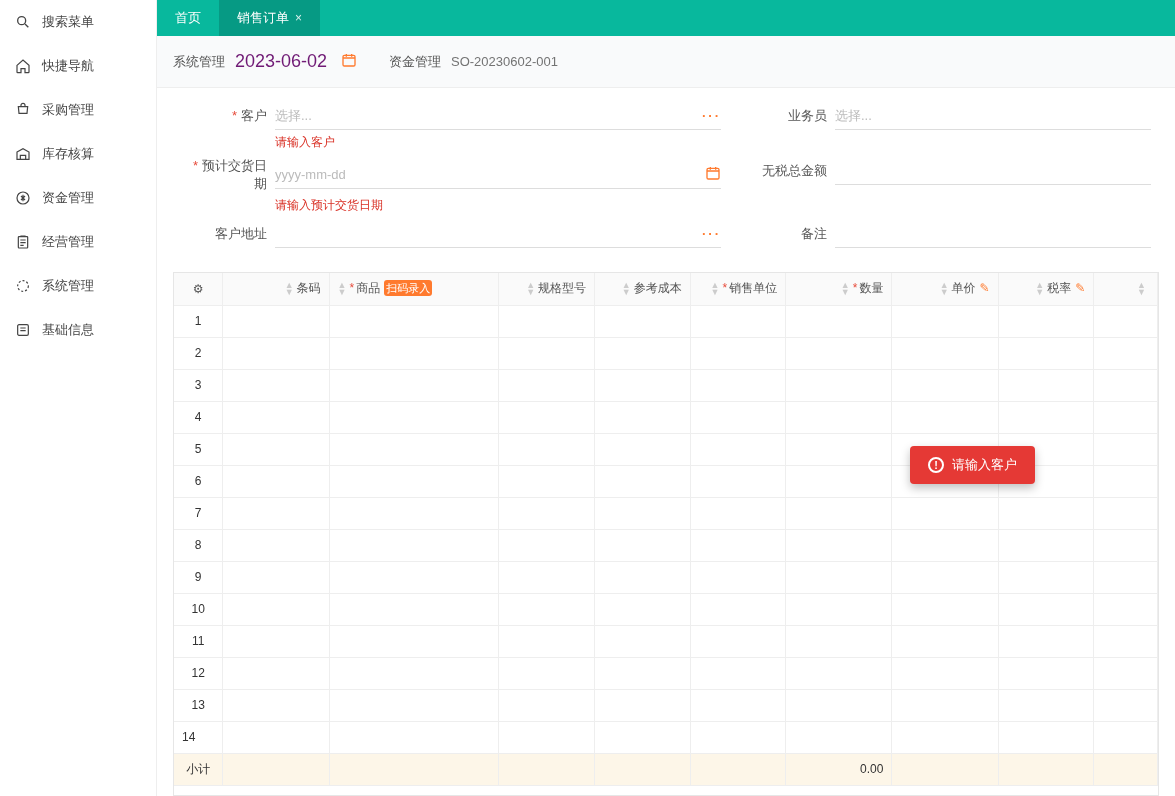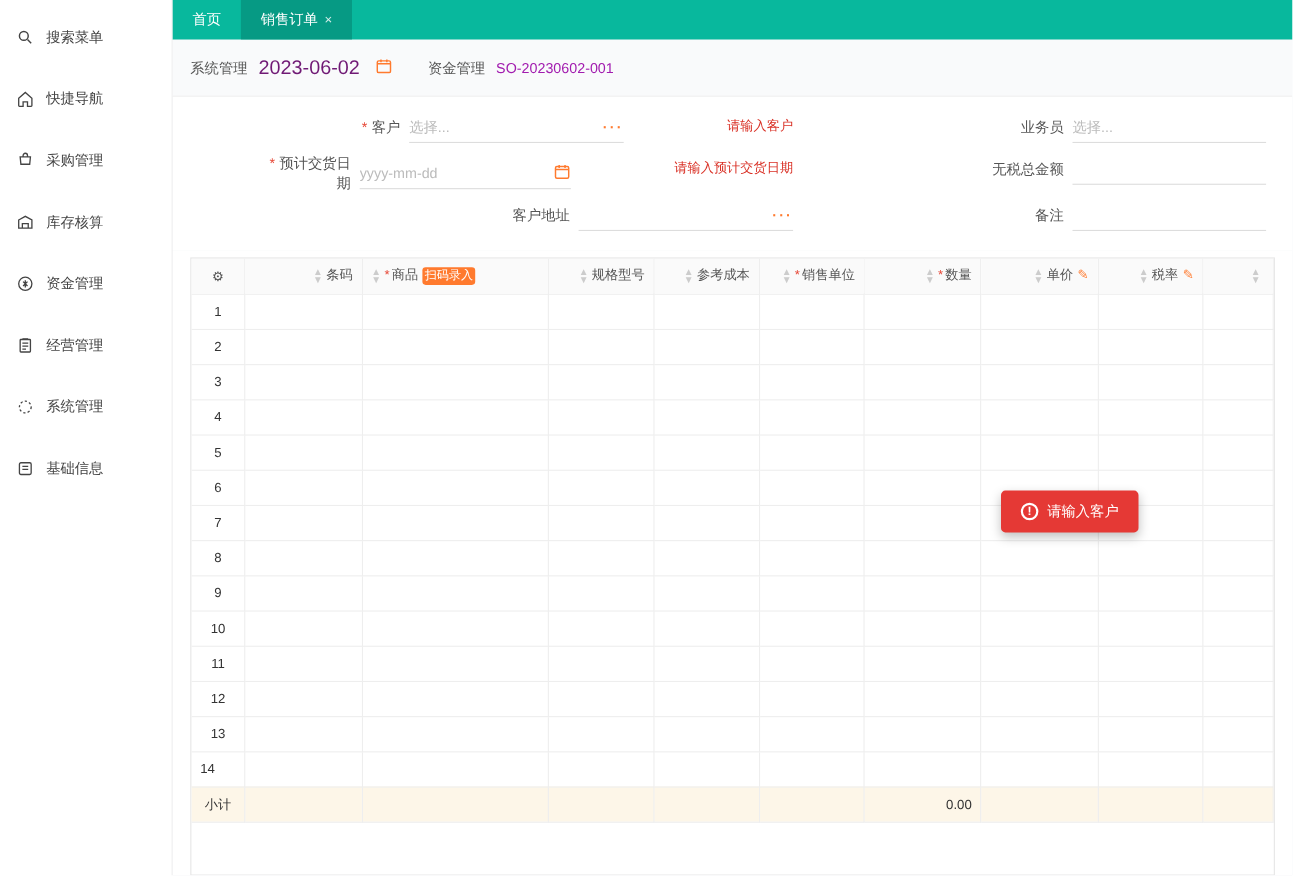--- a/index.html
+++ b/index.html
@@ -1,34 +1,34 @@
 <!DOCTYPE html>
 <html><head>
 <meta charset="utf-8">
 <style>
 * { box-sizing: border-box; margin: 0; padding: 0; }
 body { font-family: "Microsoft YaHei", Arial, sans-serif; font-size: 13px; color: #333; background: #fff; overflow: hidden; width: 1175px; height: 796px; }
 .app { display: flex; height: 100%; }
 .sidebar { width: 157px; background: #fff; border-right: 1px solid #eee; }
-.side-item { display: flex; align-items: center; height: 44px; padding: 0 14px; cursor: pointer; color: #444; gap: 10px; margin-top: 12px; }
+.side-item { display: flex; align-items: center; height: 44px; padding: 0 14px; cursor: pointer; color: #444; gap: 10px; }
 .side-item.active { background: linear-gradient(90deg, #ff8a3d, #ff6a1f); color: #fff; }
 .side-icon { width: 18px; height: 18px; display: inline-flex; align-items: center; justify-content: center; }
 .main { flex: 1; display: flex; flex-direction: column; background: #f0f2f5; min-width: 0; }
 .tabs { display: flex; background: #08b89d; height: 36px; align-items: stretch; }
 .tab { padding: 0 18px; display: flex; align-items: center; color: #fff; font-size: 13px; cursor: pointer; gap: 6px; }
 .tab.active { background: #069a84; }
 .tab-close { font-size: 12px; opacity: .85; }
 .content { flex: 1; display: flex; flex-direction: column; overflow: hidden; position: relative; }
 .docbar { display: flex; align-items: center; height: 52px; padding: 0 16px; gap: 10px; background: #f9fafb; border-bottom: 1px solid #eee; }
 .doc-lbl { color: #555; }
 .doc-date { border: none; background: transparent; font-size: 18px; color: #701a75; width: 96px; }
 .cal-icon { color: #ff7a2e; }
 .form { padding: 14px 24px 8px; background: #fff; }
 .frow { display: flex; align-items: flex-start; margin-bottom: 6px; min-height: 32px; }
-.fcell { display: flex; flex-direction: row; justify-content: flex-end; }
+.fcell { display: flex; flex-direction: column; }
 .fcell.left { flex: 0 0 540px; }
 .fcell.right { flex: 1; margin-left: 20px; }
 .fld { display: flex; align-items: center; }
 .flabel { width: 86px; text-align: right; color: #555; margin-right: 8px; font-size: 13px; }
 .req::before { content: "*"; color: #e74c3c; margin-right: 4px; }
 .finput { flex: 1; display: flex; align-items: center; border-bottom: 1px solid #ddd; height: 28px; justify-content: space-between; }
 .finput input { border: none; outline: none; width: 100%; font-size: 13px; color: #333; background: transparent; }
 .finput input::placeholder { color: #bbb; }
 .dots { color: #ff7a2e; letter-spacing: 2px; font-weight: bold; cursor: pointer; }
 .ferr { color: #d93025; font-size: 12px; margin-left: 94px; margin-top: 4px; }
@@ -141,21 +141,21 @@
     <div class="content">
       <div class="docbar">
         <span class="doc-lbl">系统管理</span>
         <input class="doc-date" value="2023-06-02" style="">
         <span class="cal-icon"><svg viewBox="0 0 24 24" fill="none" stroke="currentColor" stroke-width="2">
               <rect x="3" y="5" width="18" height="16" rx="2"></rect>
               <path d="M3 9h18M8 3v4M16 3v4"></path>
             </svg></span>
         <span style="width:12px"></span>
         <span class="doc-lbl">资金管理</span>
-        <span style="color:#a21caf">SO-20230602-001</span>
+        <span style="color:#737373">SO-20230602-001</span>
       </div>
 
       <div class="form">
         <div class="frow">
           <div class="fcell left">
             <div class="fld">
               <span class="flabel req">客户</span>
               <div class="finput">
                 <input placeholder="选择..." style="">
                 <span class="dots">···</span>

